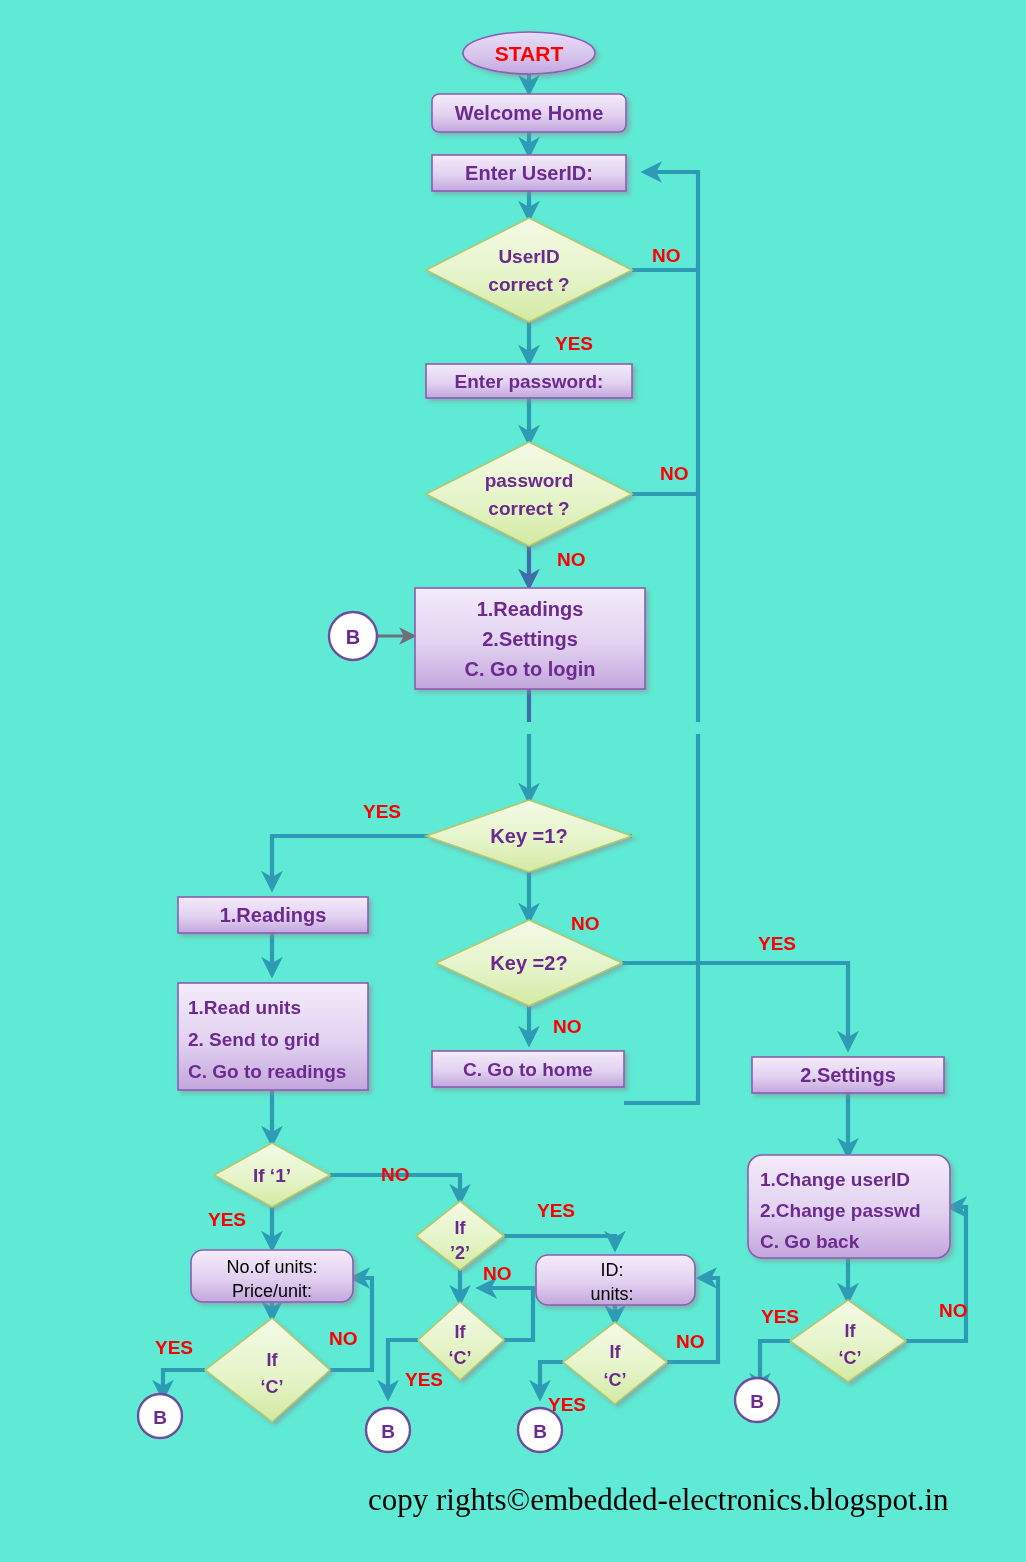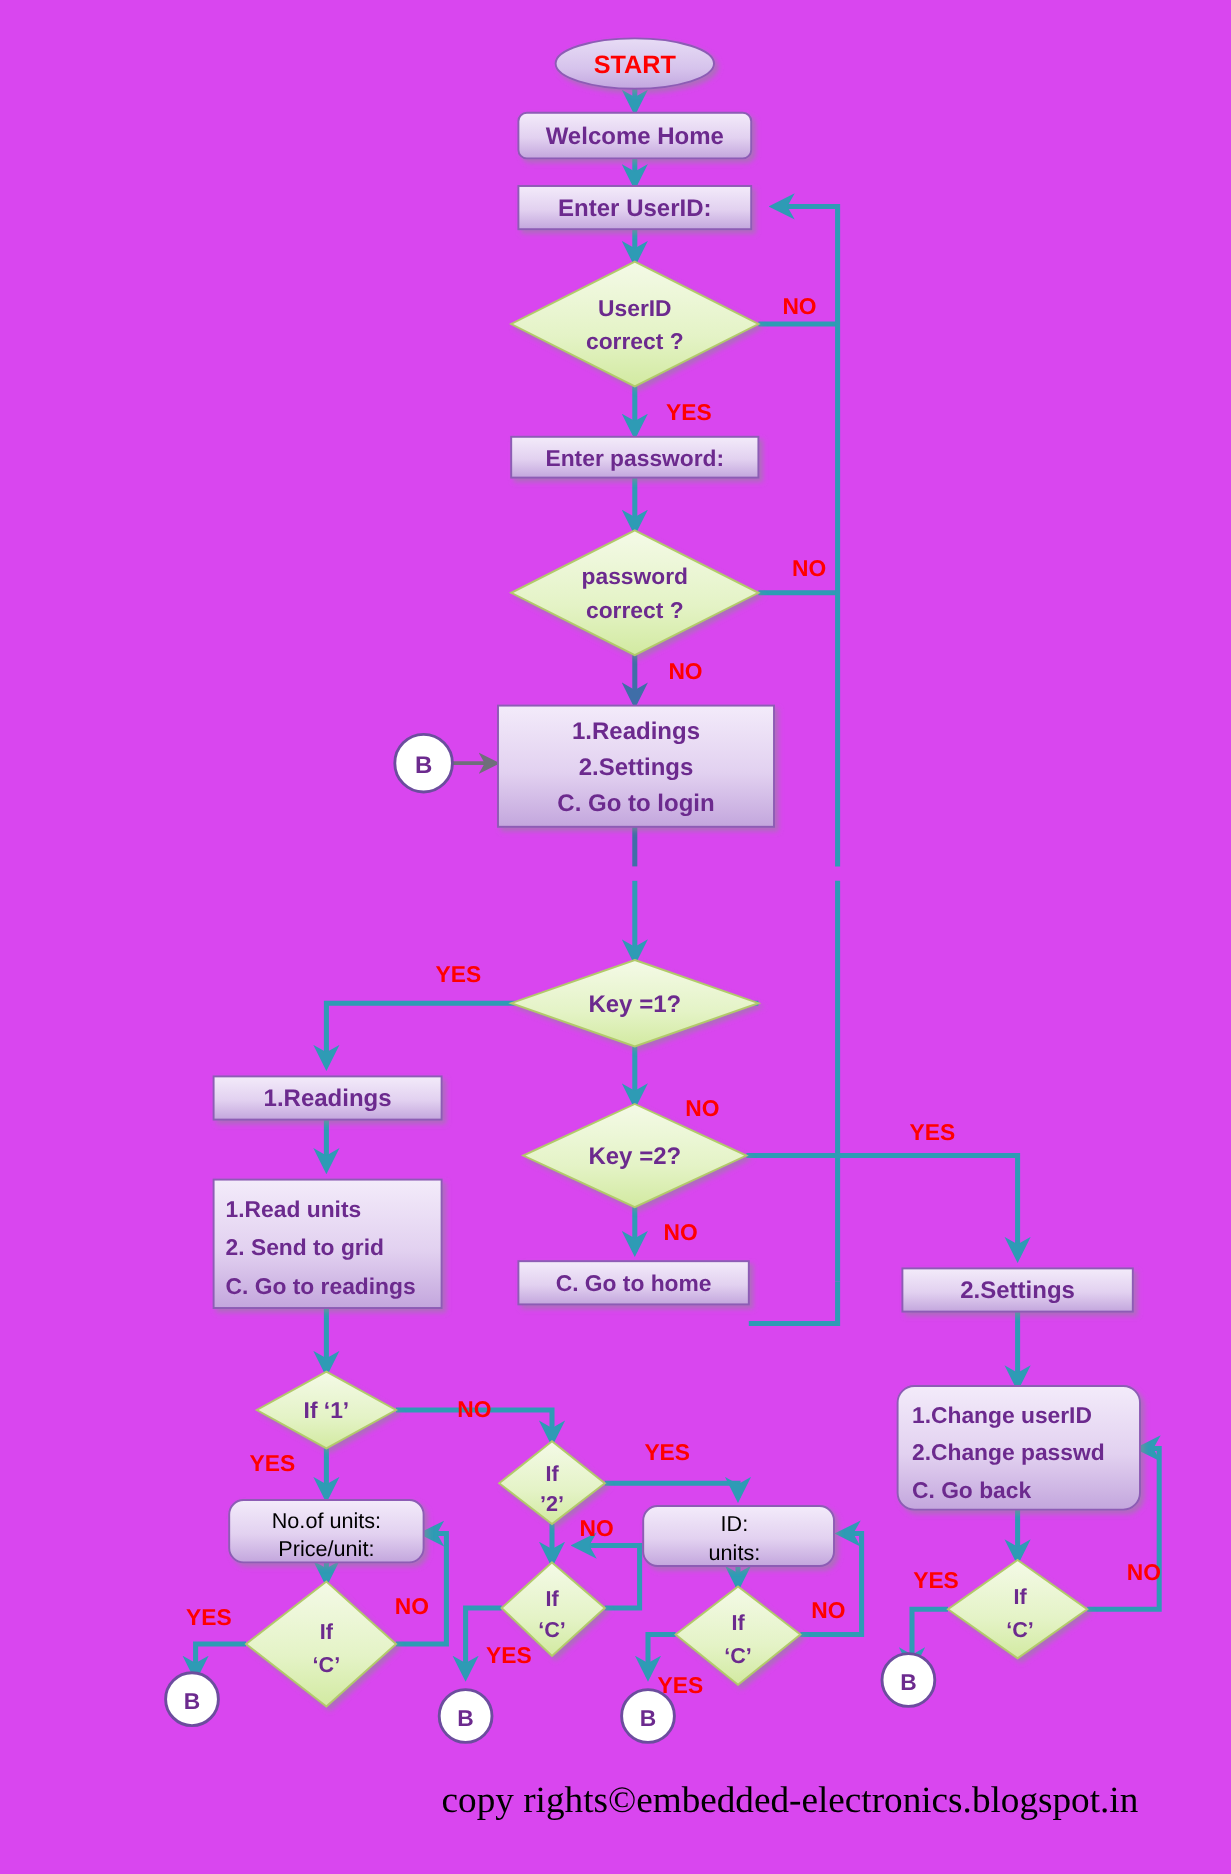--- a/index.html
+++ b/index.html
@@ -1,17 +1,17 @@
 <!DOCTYPE html>
 <html><head>
 <meta charset="utf-8">
 <style>
   html,body{margin:0;padding:0;background:#ffffff;}
   body{width:1026px;height:1562px;font-family:"Liberation Sans",sans-serif;overflow:hidden;}
-  #stage{position:relative;width:1026px;height:1562px;background:#d946ef;}
+  #stage{position:relative;width:1026px;height:1562px;background:#5eead4;}
   svg{position:absolute;left:0;top:0;width:1026px;height:1562px;}
   .nodetext{font-family:"Liberation Sans",sans-serif;font-weight:bold;fill:#6c2a8e;}
   .plaintext{font-family:"Liberation Sans",sans-serif;font-weight:normal;fill:#000000;}
   .edgelbl{font-family:"Liberation Sans",sans-serif;font-weight:bold;fill:#ff0000;font-size:19px;}
   .startlbl{font-family:"Liberation Sans",sans-serif;font-weight:bold;fill:#ff0000;font-size:21px;}
   .copy{font-family:"Liberation Serif",serif;font-size:31px;fill:#000000;}
   .conn{fill:none;stroke:#2e9bb5;stroke-width:4.2;}
   .conn-dark{fill:none;stroke:#3f6ea8;stroke-width:4.2;}
   .conn-gray{fill:none;stroke:#6f6f7a;stroke-width:3.2;}
 </style>

